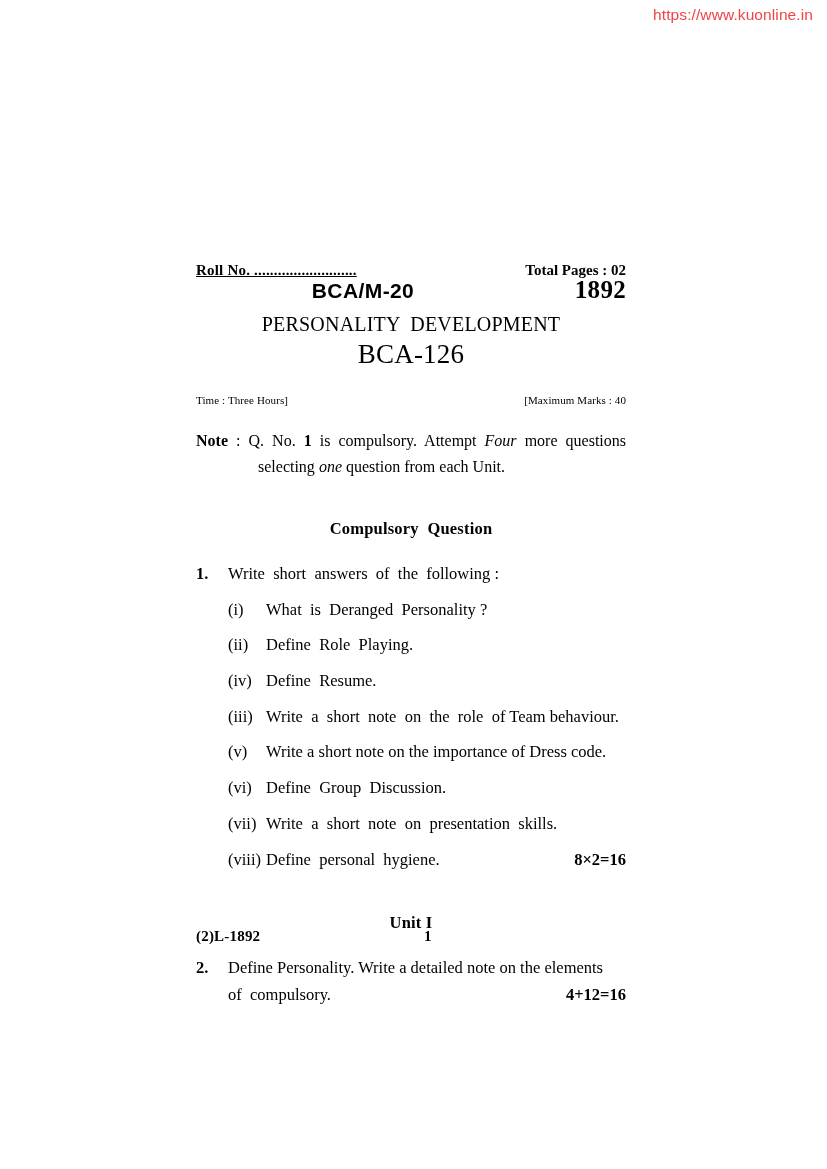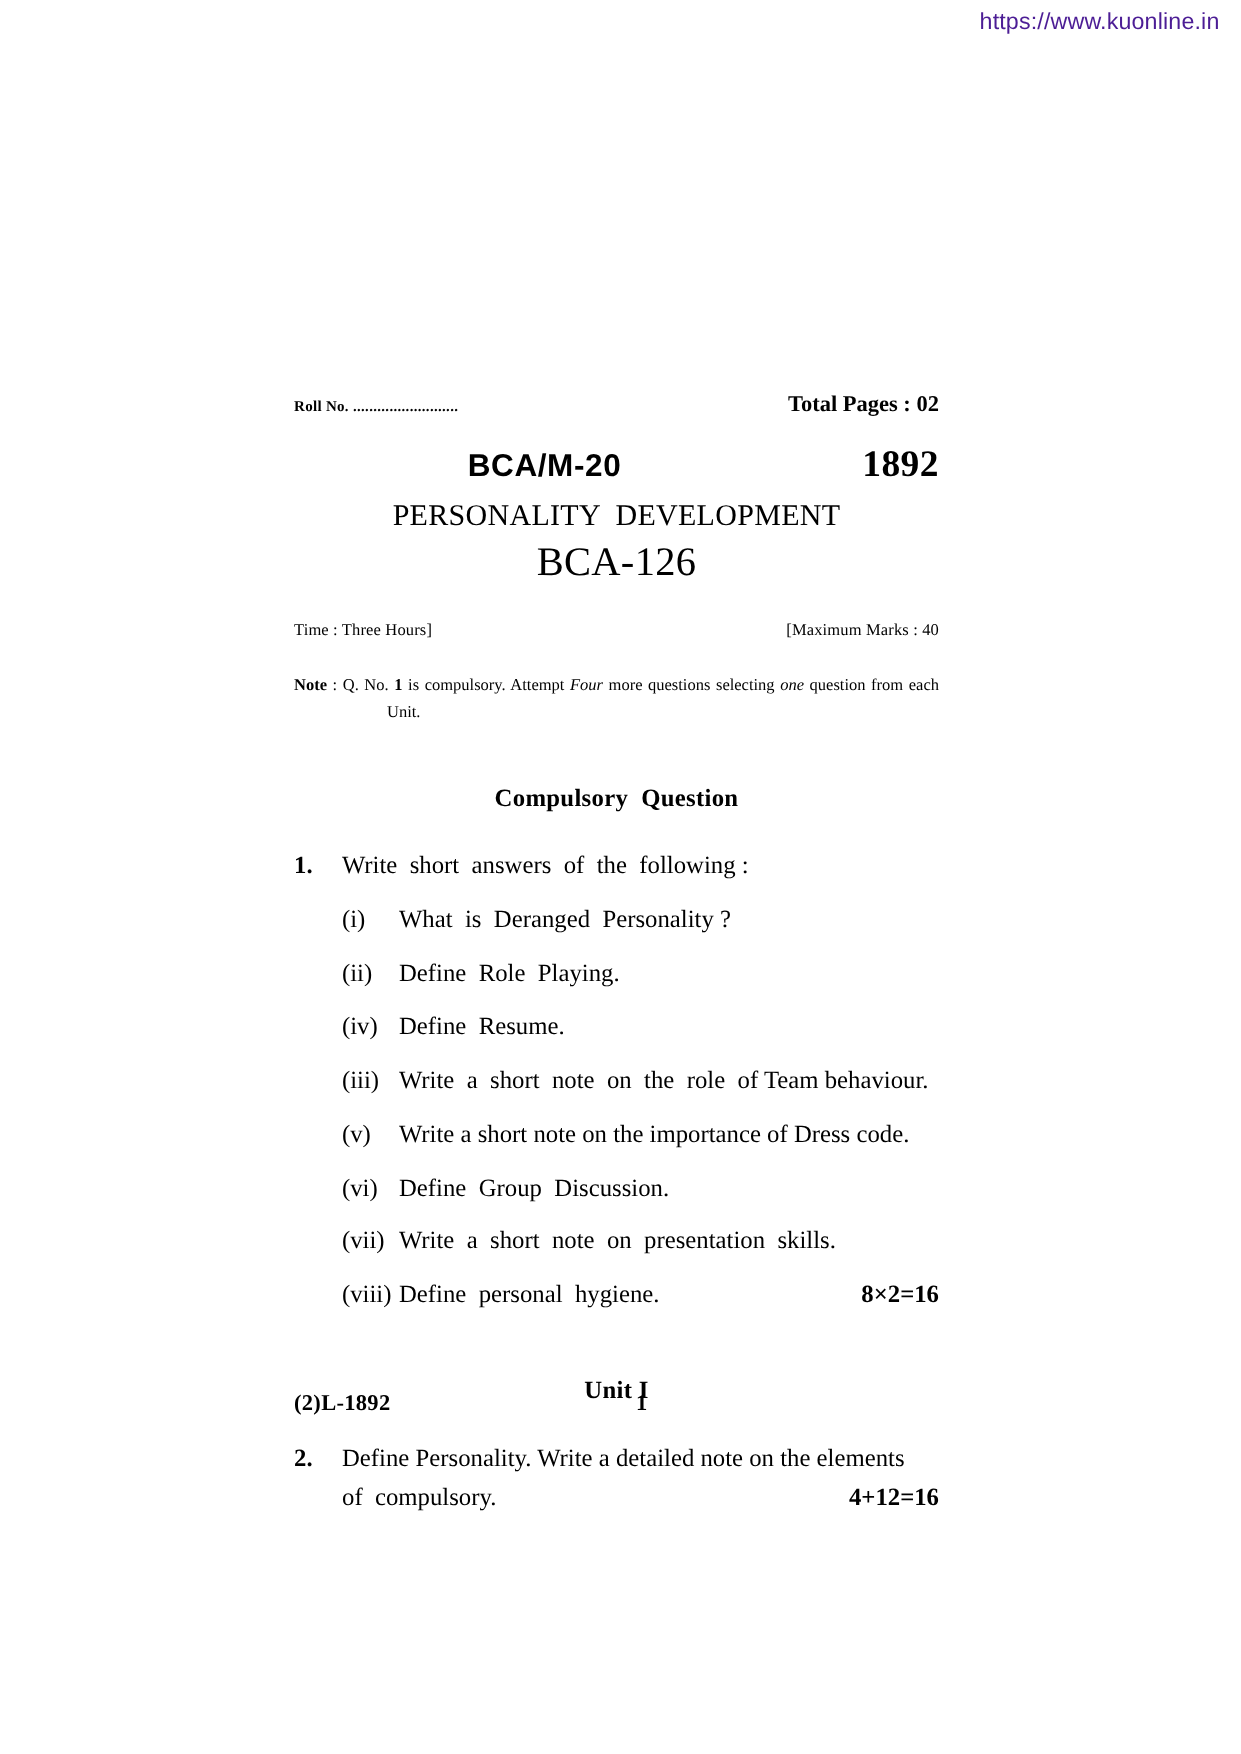--- a/index.html
+++ b/index.html
@@ -17,21 +17,21 @@
     overflow: hidden;
   }
 
   
   .source-url {
     position: absolute;
     top: 6px;
     right: 14px;
     font-family: "Liberation Sans", "DejaVu Sans", sans-serif;
     font-size: 15.5px;
-    color: #4c1d95;
+    color: #ef4444;
     letter-spacing: 0.1px;
     white-space: nowrap;
   }
 
   
   .sheet {
     position: absolute;
     left: 196px;
     top: 262px;
     width: 430px;
@@ -39,33 +39,33 @@
 
   .row-between {
     display: flex;
     justify-content: space-between;
     align-items: baseline;
     width: 100%;
   }
 
   .roll-no {
     font-weight: bold;
-    font-size: 10px;
-    letter-spacing: 0.2px;
+    font-size: 15px;
+    letter-spacing: 0.2px;
+    text-decoration: underline;
   }
   .total-pages {
     font-weight: bold;
     font-size: 15px;
   }
 
   
   .codeline {
     position: relative;
     height: 30px;
-    margin-top: 20px;
   }
   .paper-code {
     position: absolute;
     left: 50%;
     transform: translateX(-50%);
     margin-left: -48px;
     top: 0;
     font-family: "Liberation Sans", "DejaVu Sans", sans-serif;
     font-weight: bold;
     font-size: 21px;
@@ -98,21 +98,21 @@
   .timemarks {
     margin-top: 24px;
     font-size: 11px;
   }
   .timemarks .time { letter-spacing: 0.1px; }
   .timemarks .marks { letter-spacing: 0.1px; }
 
   
   .note-block {
     margin-top: 22px;
-    font-size: 11px;
+    font-size: 16px;
     line-height: 1.65;
     padding-left: 62px;
     text-indent: -62px;
     text-align: justify;
   }
   .note-label { font-weight: bold; }
   .note-num { font-weight: bold; }
   .note-ital { font-style: italic; }
 
   

